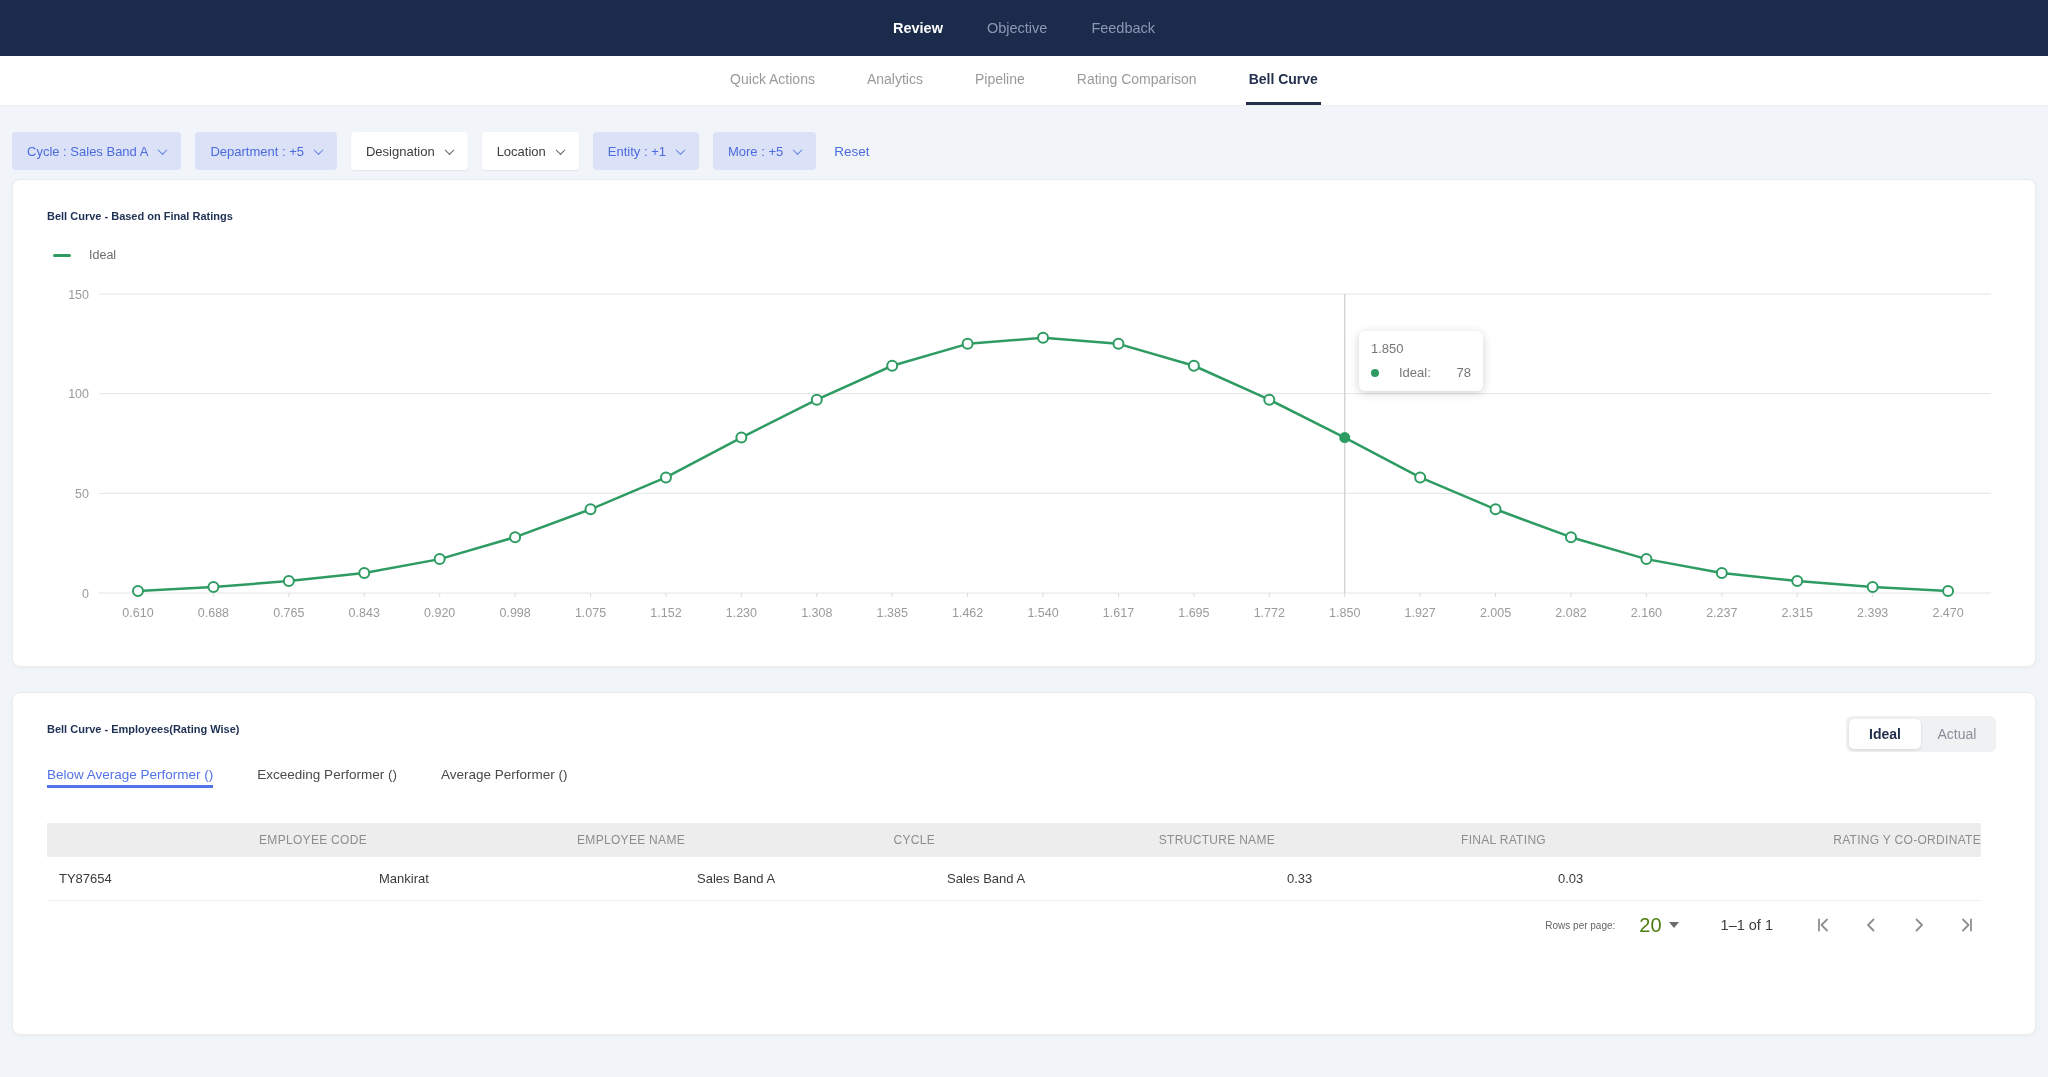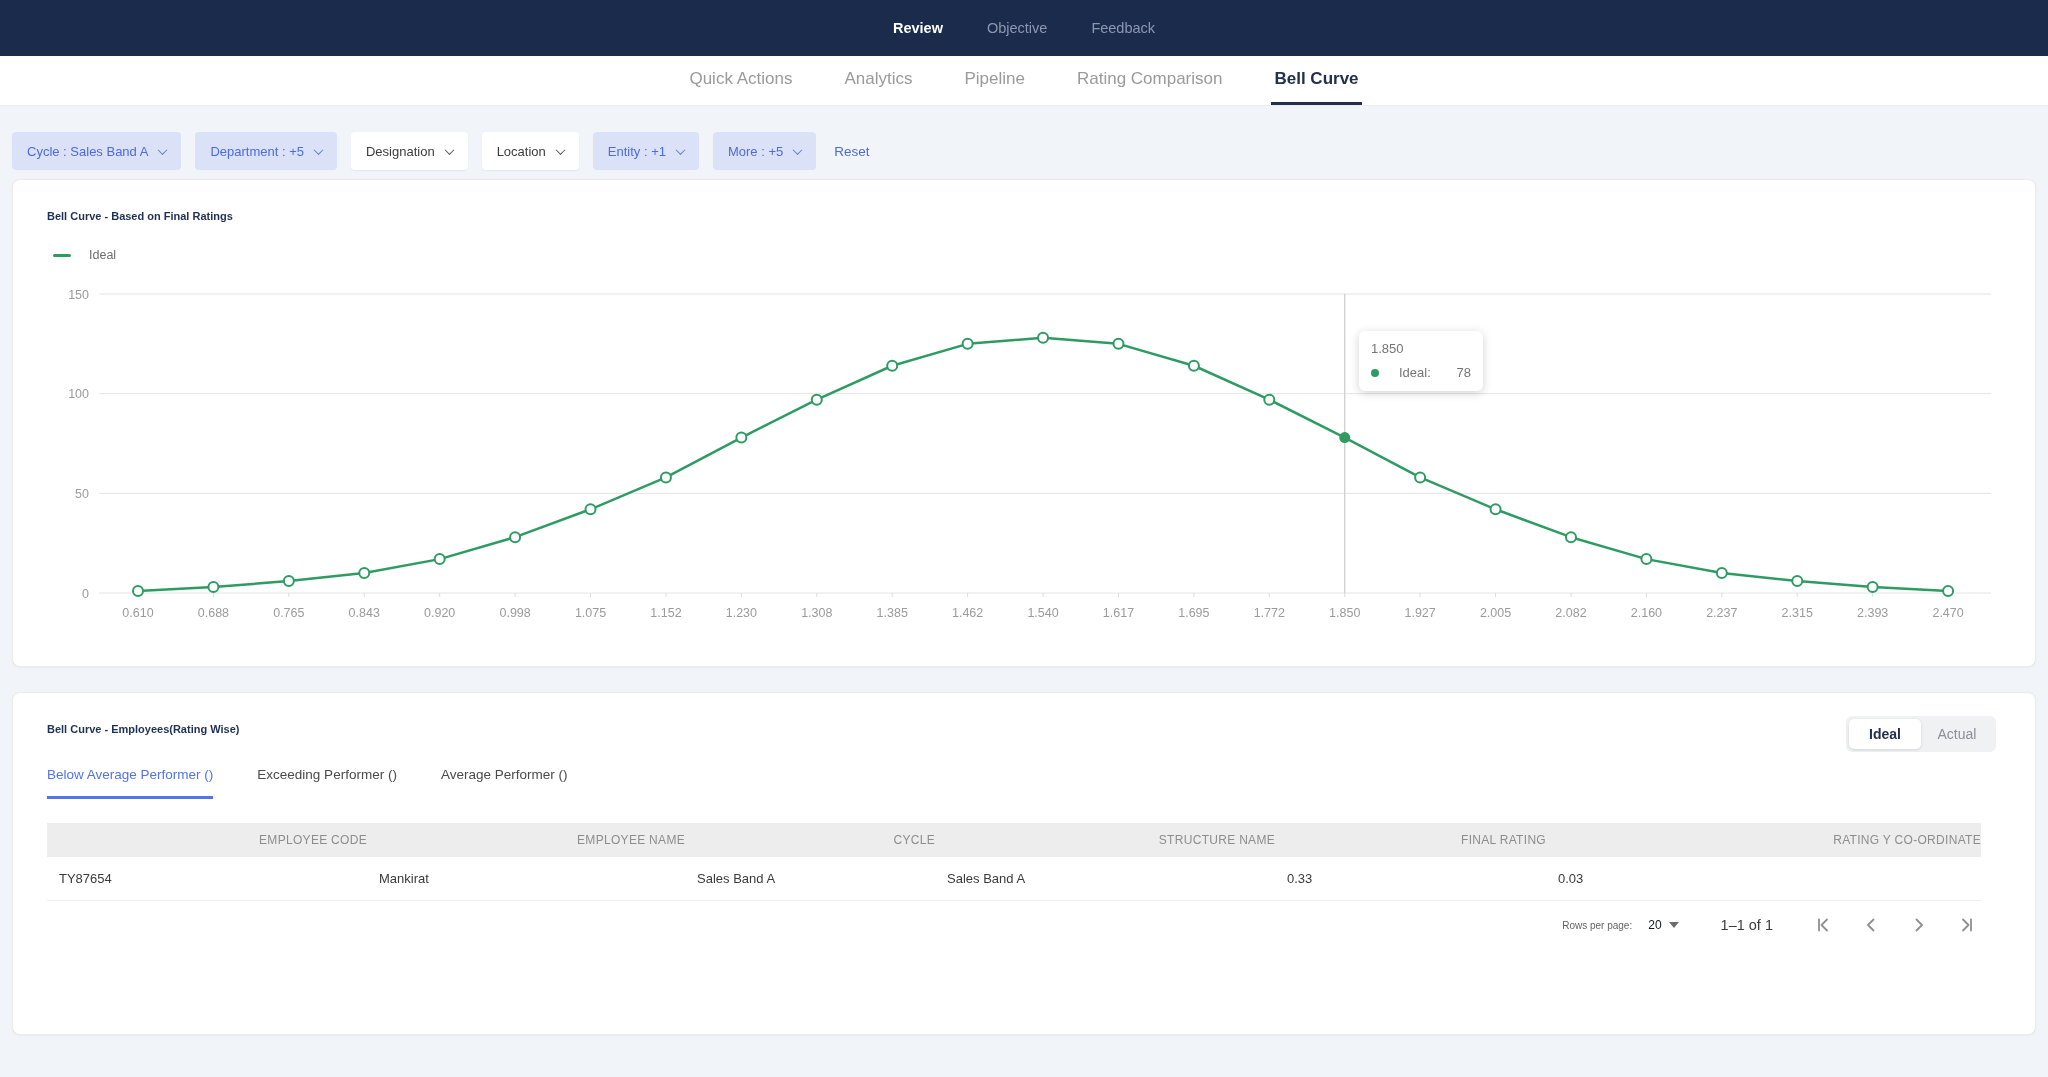--- a/index.html
+++ b/index.html
@@ -6,21 +6,21 @@
   html,body { width:2048px; height:1077px; overflow:hidden; }
   body { background:#f1f4f8; font-family:"Liberation Sans", sans-serif; color:#333; }
 
   
   .topbar { height:56px; background:#1b2b4b; display:flex; align-items:center; justify-content:center; gap:44px; }
   .topbar .nav-item { font-size:14.5px; color:#8d97b2; cursor:pointer; }
   .topbar .nav-item.active { color:#ffffff; font-weight:700; }
 
   
   .subnav { height:50px; background:#ffffff; border-bottom:1px solid #ececec; display:flex; align-items:stretch; justify-content:center; gap:46px; }
-  .subnav .tab { display:flex; align-items:center; font-size:17px; color:#9a9a9a; cursor:pointer; border-bottom:3px solid transparent; padding:0 3px; }
+  .subnav .tab { display:flex; align-items:center; font-size:14px; color:#9a9a9a; cursor:pointer; border-bottom:3px solid transparent; padding:0 3px; }
   .subnav .tab.active { color:#22304d; font-weight:600; border-bottom-color:#22304d; }
 
   
   .filters { margin:26px 0 0 12px; display:flex; align-items:center; gap:14px; }
   .chip { height:38px; padding:0 15px; border-radius:4px; display:inline-flex; align-items:center; gap:11px; font-size:13px; cursor:pointer;text-align:center; }
   .chip.applied { background:#dbe2f8; color:#4b6bdf; }
   .chip.plain { background:#ffffff; color:#3c3c3c; box-shadow:0 1px 2px rgba(0,0,0,.06); }
   .chev { width:7px; height:7px; border-right:1.6px solid currentColor; border-bottom:1.6px solid currentColor; transform:rotate(45deg) translate(-1px,-1px); opacity:.85; }
   .reset-link { font-size:13.5px; color:#4b6bdf; cursor:pointer; margin-left:4px; }
 
@@ -41,31 +41,31 @@
   .tt-row { display:flex; align-items:center; gap:20px; font-size:13px; color:#757575; }
   .tt-dot { width:8px; height:8px; border-radius:50%; display:inline-block; }
   .tt-value { margin-left:auto; }
 
   
   .toggle-group { position:absolute; right:39px; top:23px; background:#f0f1f3; border-radius:6px; padding:3px; display:flex; }
   .toggle-opt { min-width:72px; height:30px; display:flex; align-items:center; justify-content:center; font-size:14px; color:#8a8f99; border-radius:5px; cursor:pointer; padding:0 14px; }
   .toggle-opt.selected { background:#ffffff; color:#22304d; font-weight:600; box-shadow:0 1px 3px rgba(0,0,0,.12); }
 
   .perf-tabs { position:absolute; left:34px; top:74px; display:flex; gap:44px; }
-  .perf-tab { font-size:13.5px; color:#4a4a4a; padding-bottom:14px; border-bottom:3px solid transparent; cursor:pointer; }
+  .perf-tab { font-size:13.5px; color:#4a4a4a; padding-bottom:3px; border-bottom:3px solid transparent; cursor:pointer; }
   .perf-tab.active { color:#5373e8; border-bottom-color:#5373e8; }
 
   .emp-table { position:absolute; left:34px; top:130px; width:1934px; border-collapse:collapse; table-layout:fixed; }
   .emp-table th { background:#ededee; height:34px; text-align:right; font-size:12px; font-weight:400; color:#8d8d8d; letter-spacing:.3px; padding-left:12px; }
   .emp-table td { height:43px; font-size:13px; color:#3a3a3a; padding-left:12px; border-bottom:1px solid #efefef; }
   .col1{width:320px}.col2{width:318px}.col3{width:250px}.col4{width:340px}.col5{width:271px}.col6{width:435px}
 
   .pagination { position:absolute; right:56px; top:212px; height:40px; display:flex; align-items:center; }
   .pg-label { font-size:10px; color:#646464; }
-  .pg-size { display:flex; align-items:center; gap:7px; margin-left:16px; font-size:12px; color:#0f172a; cursor:pointer; }
+  .pg-size { display:flex; align-items:center; gap:7px; margin-left:24px; font-size:20px; color:#4d7c0f; cursor:pointer; }
   .caret-down { width:0; height:0; border-left:5px solid transparent; border-right:5px solid transparent; border-top:6px solid #6c6c6c; display:inline-block; }
   .pg-range { font-size:14.5px; color:#3c3c3c; margin-left:42px; }
   .pg-btns { display:flex; align-items:center; gap:24px; margin-left:38px; }
   .pg-btn { width:24px; height:24px; display:flex; align-items:center; justify-content:center; cursor:pointer; }
 </style>
 </head>
 <body>
 
 <div class="topbar">
   <span class="nav-item active">Review</span>

